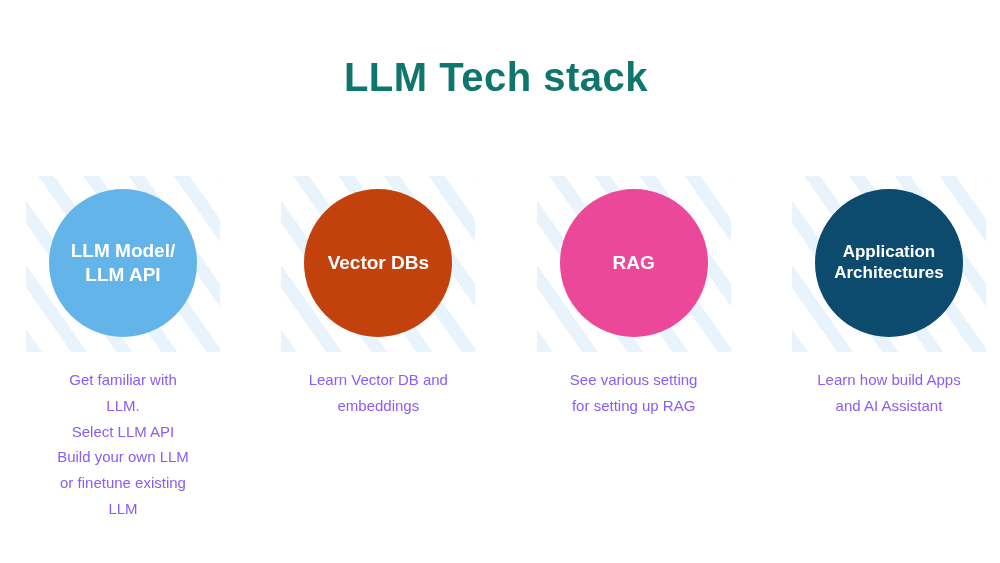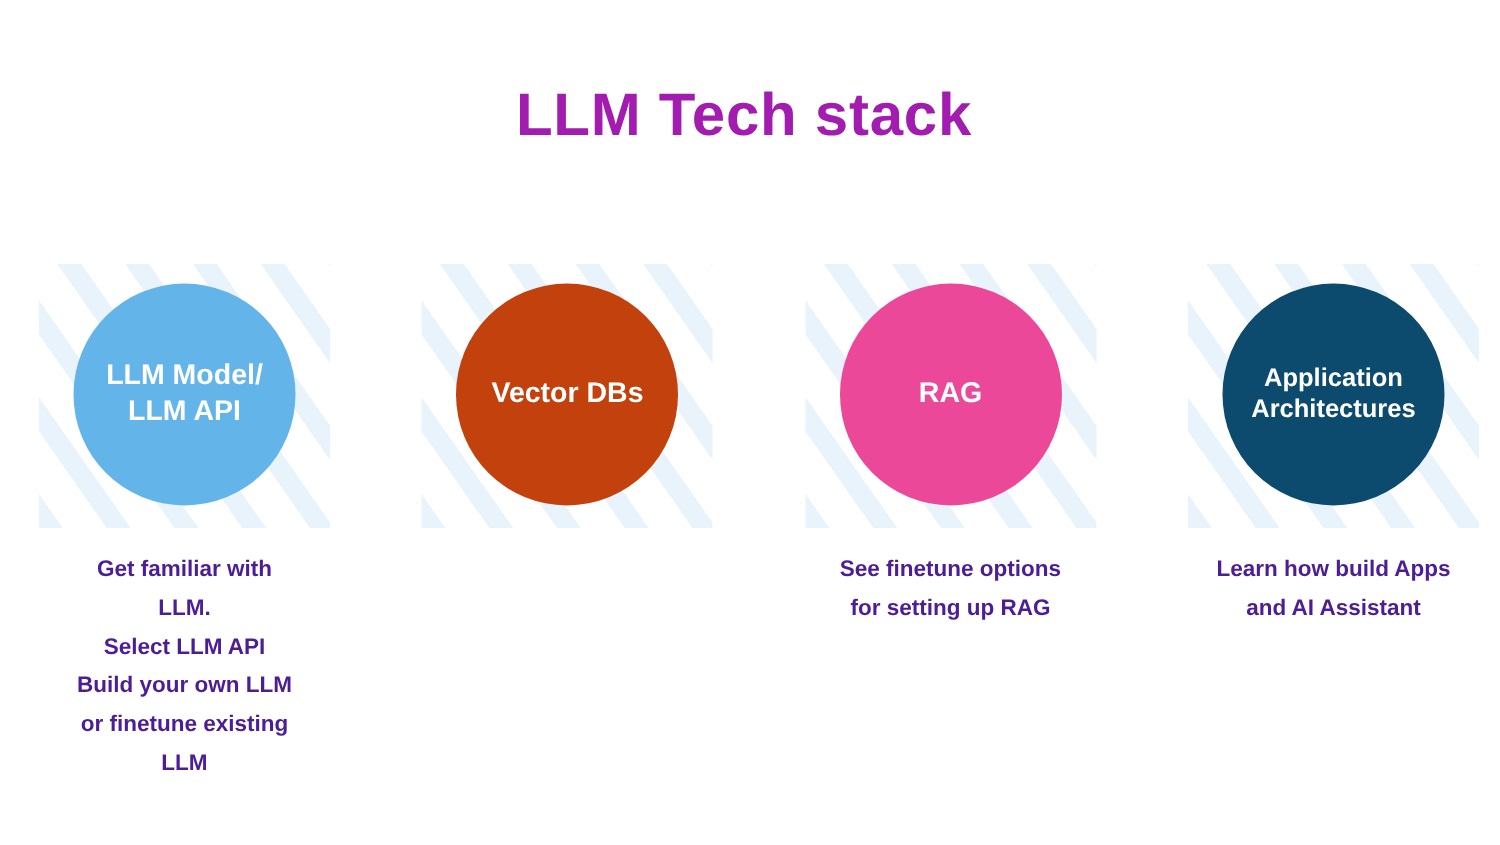--- a/index.html
+++ b/index.html
@@ -23,21 +23,21 @@
   }
 
   .slide-title {
     position: absolute;
     top: 55px;
     left: 0;
     width: 992px;
     text-align: center;
     font-size: 40px;
     font-weight: bold;
-    color: #a21caf;
+    color: #0f766e;
     letter-spacing: 0.5px;
     line-height: 1.1;
   }
 
   .columns {
     position: absolute;
     top: 170px;
     left: 0;
     width: 1000px;
     display: flex;
@@ -102,22 +102,22 @@
   .bubble.wide-label {
     font-size: 17px;
     line-height: 1.2;
   }
 
   .caption {
     margin-top: 12px;
     width: 200px;
     text-align: center;
     font-size: 15px;
-    font-weight: bold;
-    color: #4c1d95;
+    font-weight: normal;
+    color: #8b5cf6;
     line-height: 1.72;
     white-space: pre-line;
   }
 </style>
 </head>
 <body>
 
 <div class="slide">
 
   <div class="slide-title">LLM Tech stack</div>
@@ -136,28 +136,30 @@
 Build your own LLM
 or finetune existing
 LLM</div>
     </div>
 
     <div class="column">
       <div class="circle-zone">
         <div class="stripes"></div>
         <div class="bubble" style="background-color: #c2410c;">Vector DBs</div>
       </div>
+      <div class="caption">Learn Vector DB and
+embeddings</div>
     </div>
 
     <div class="column">
       <div class="circle-zone">
         <div class="stripes"></div>
         <div class="bubble" style="background-color: #ec4899;">RAG</div>
       </div>
-      <div class="caption">See finetune options
+      <div class="caption">See various setting
 for setting up RAG</div>
     </div>
 
     <div class="column">
       <div class="circle-zone">
         <div class="stripes"></div>
         <div class="bubble wide-label" style="background-color: #0c4a6e;">Application
 Architectures</div>
       </div>
       <div class="caption">Learn how build Apps

